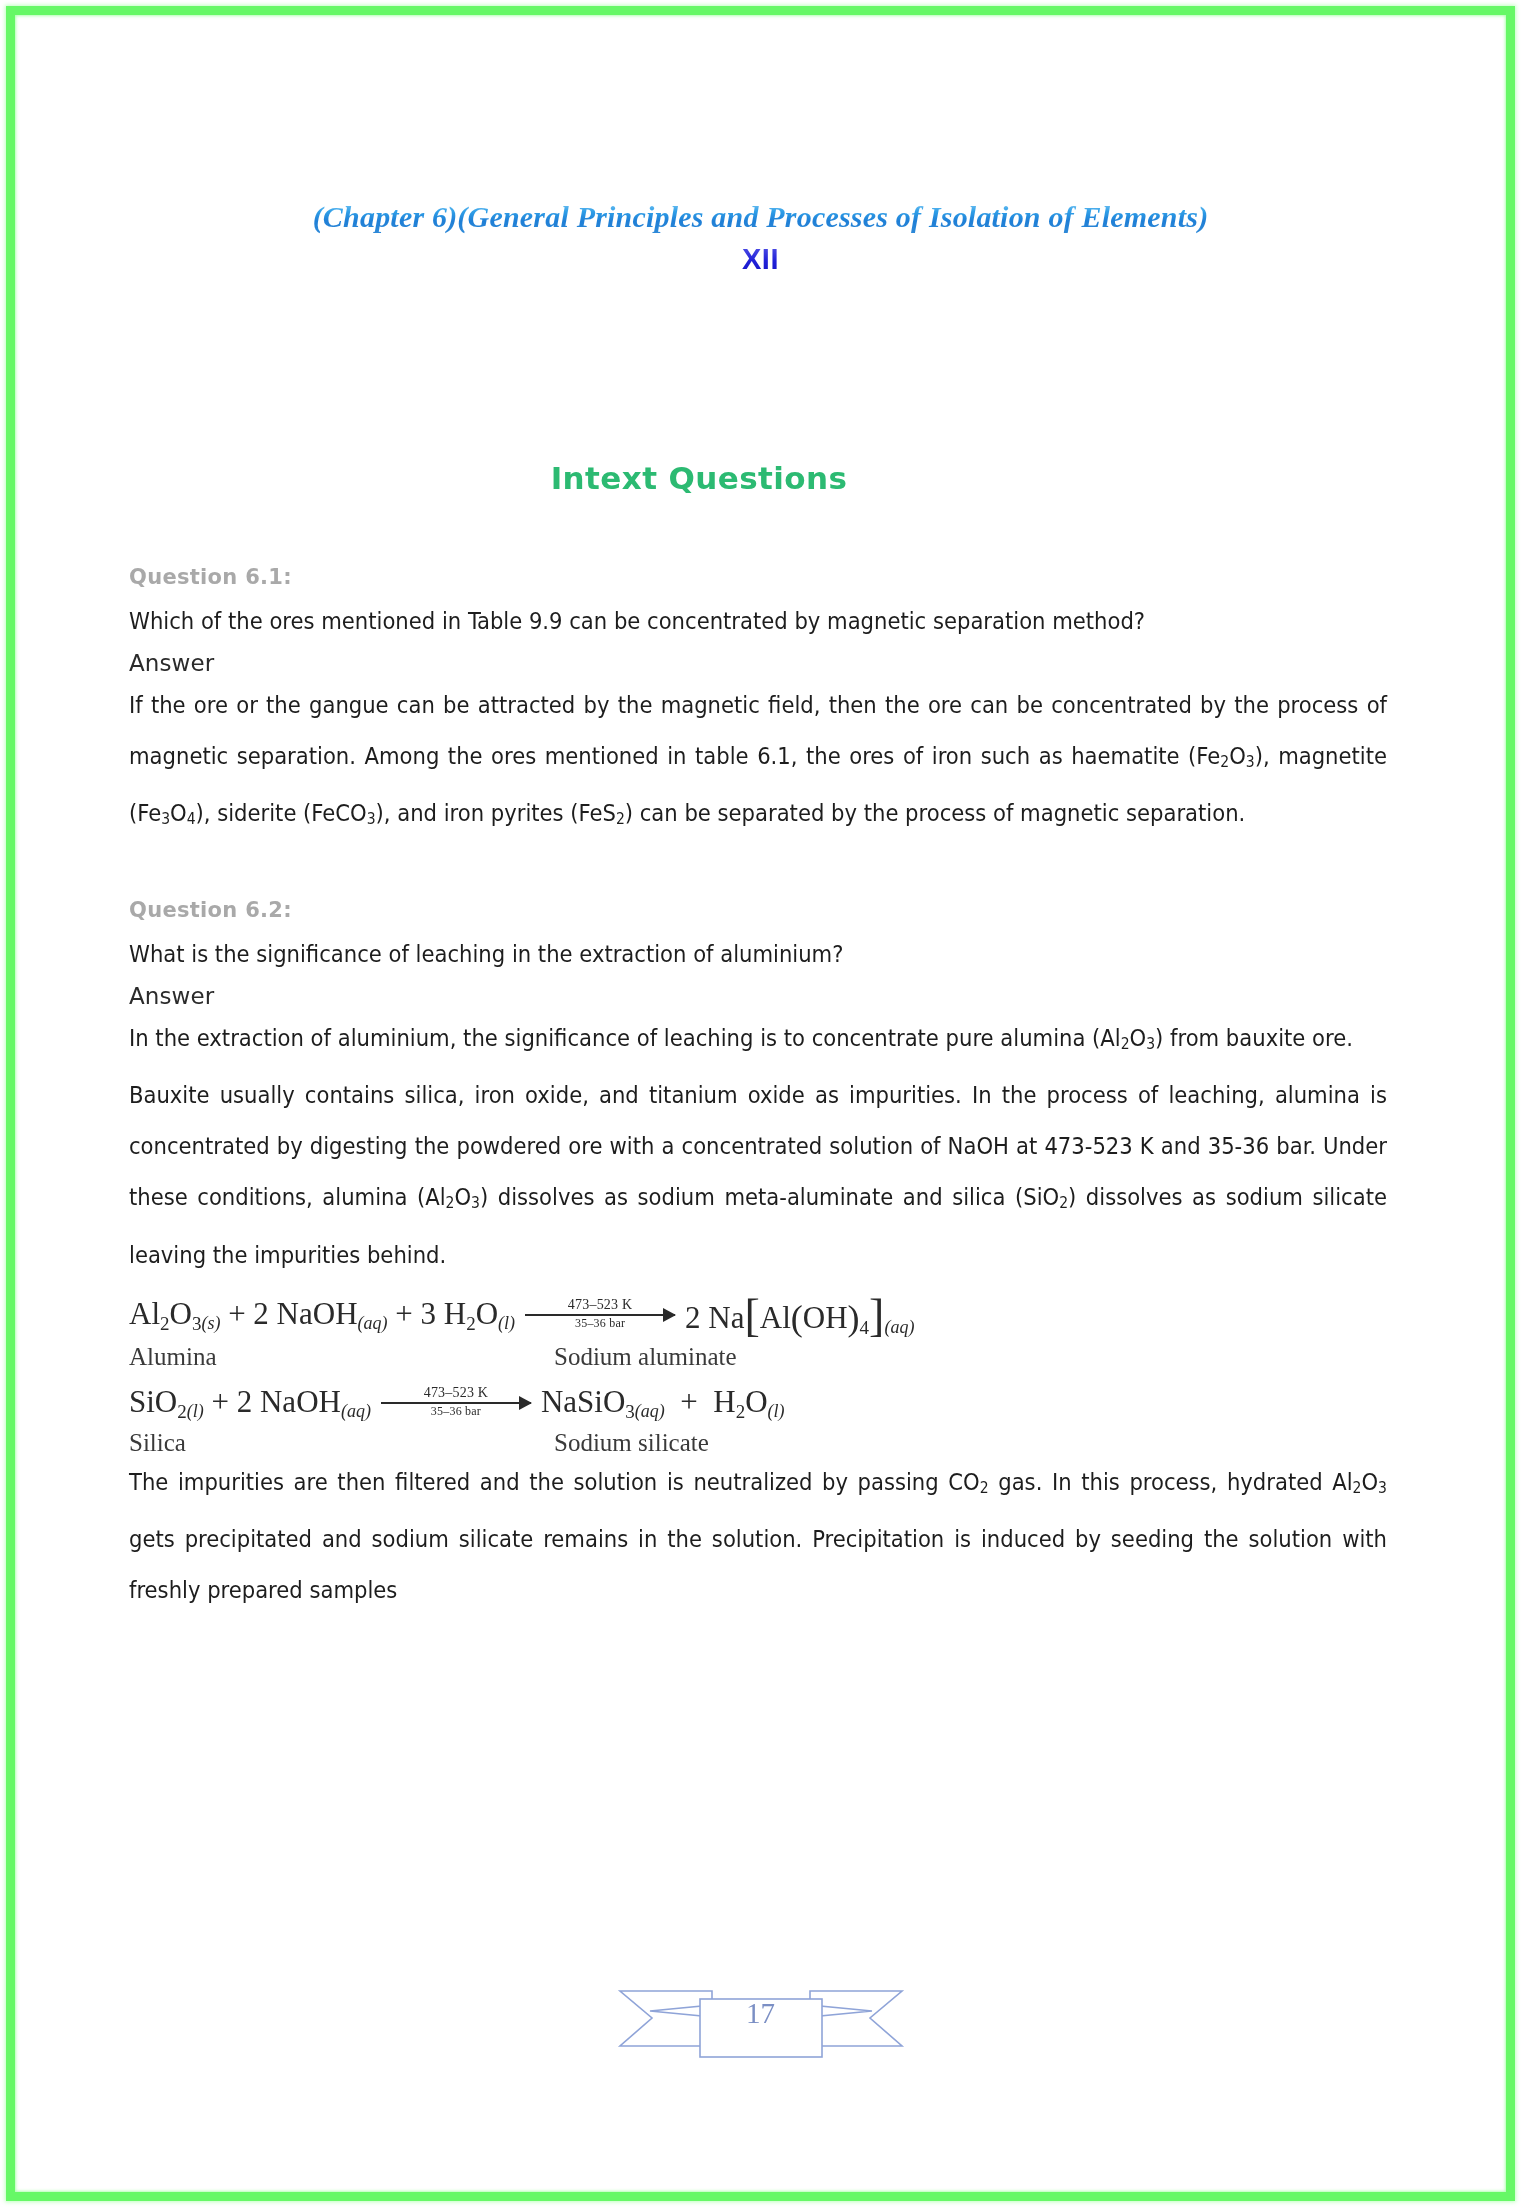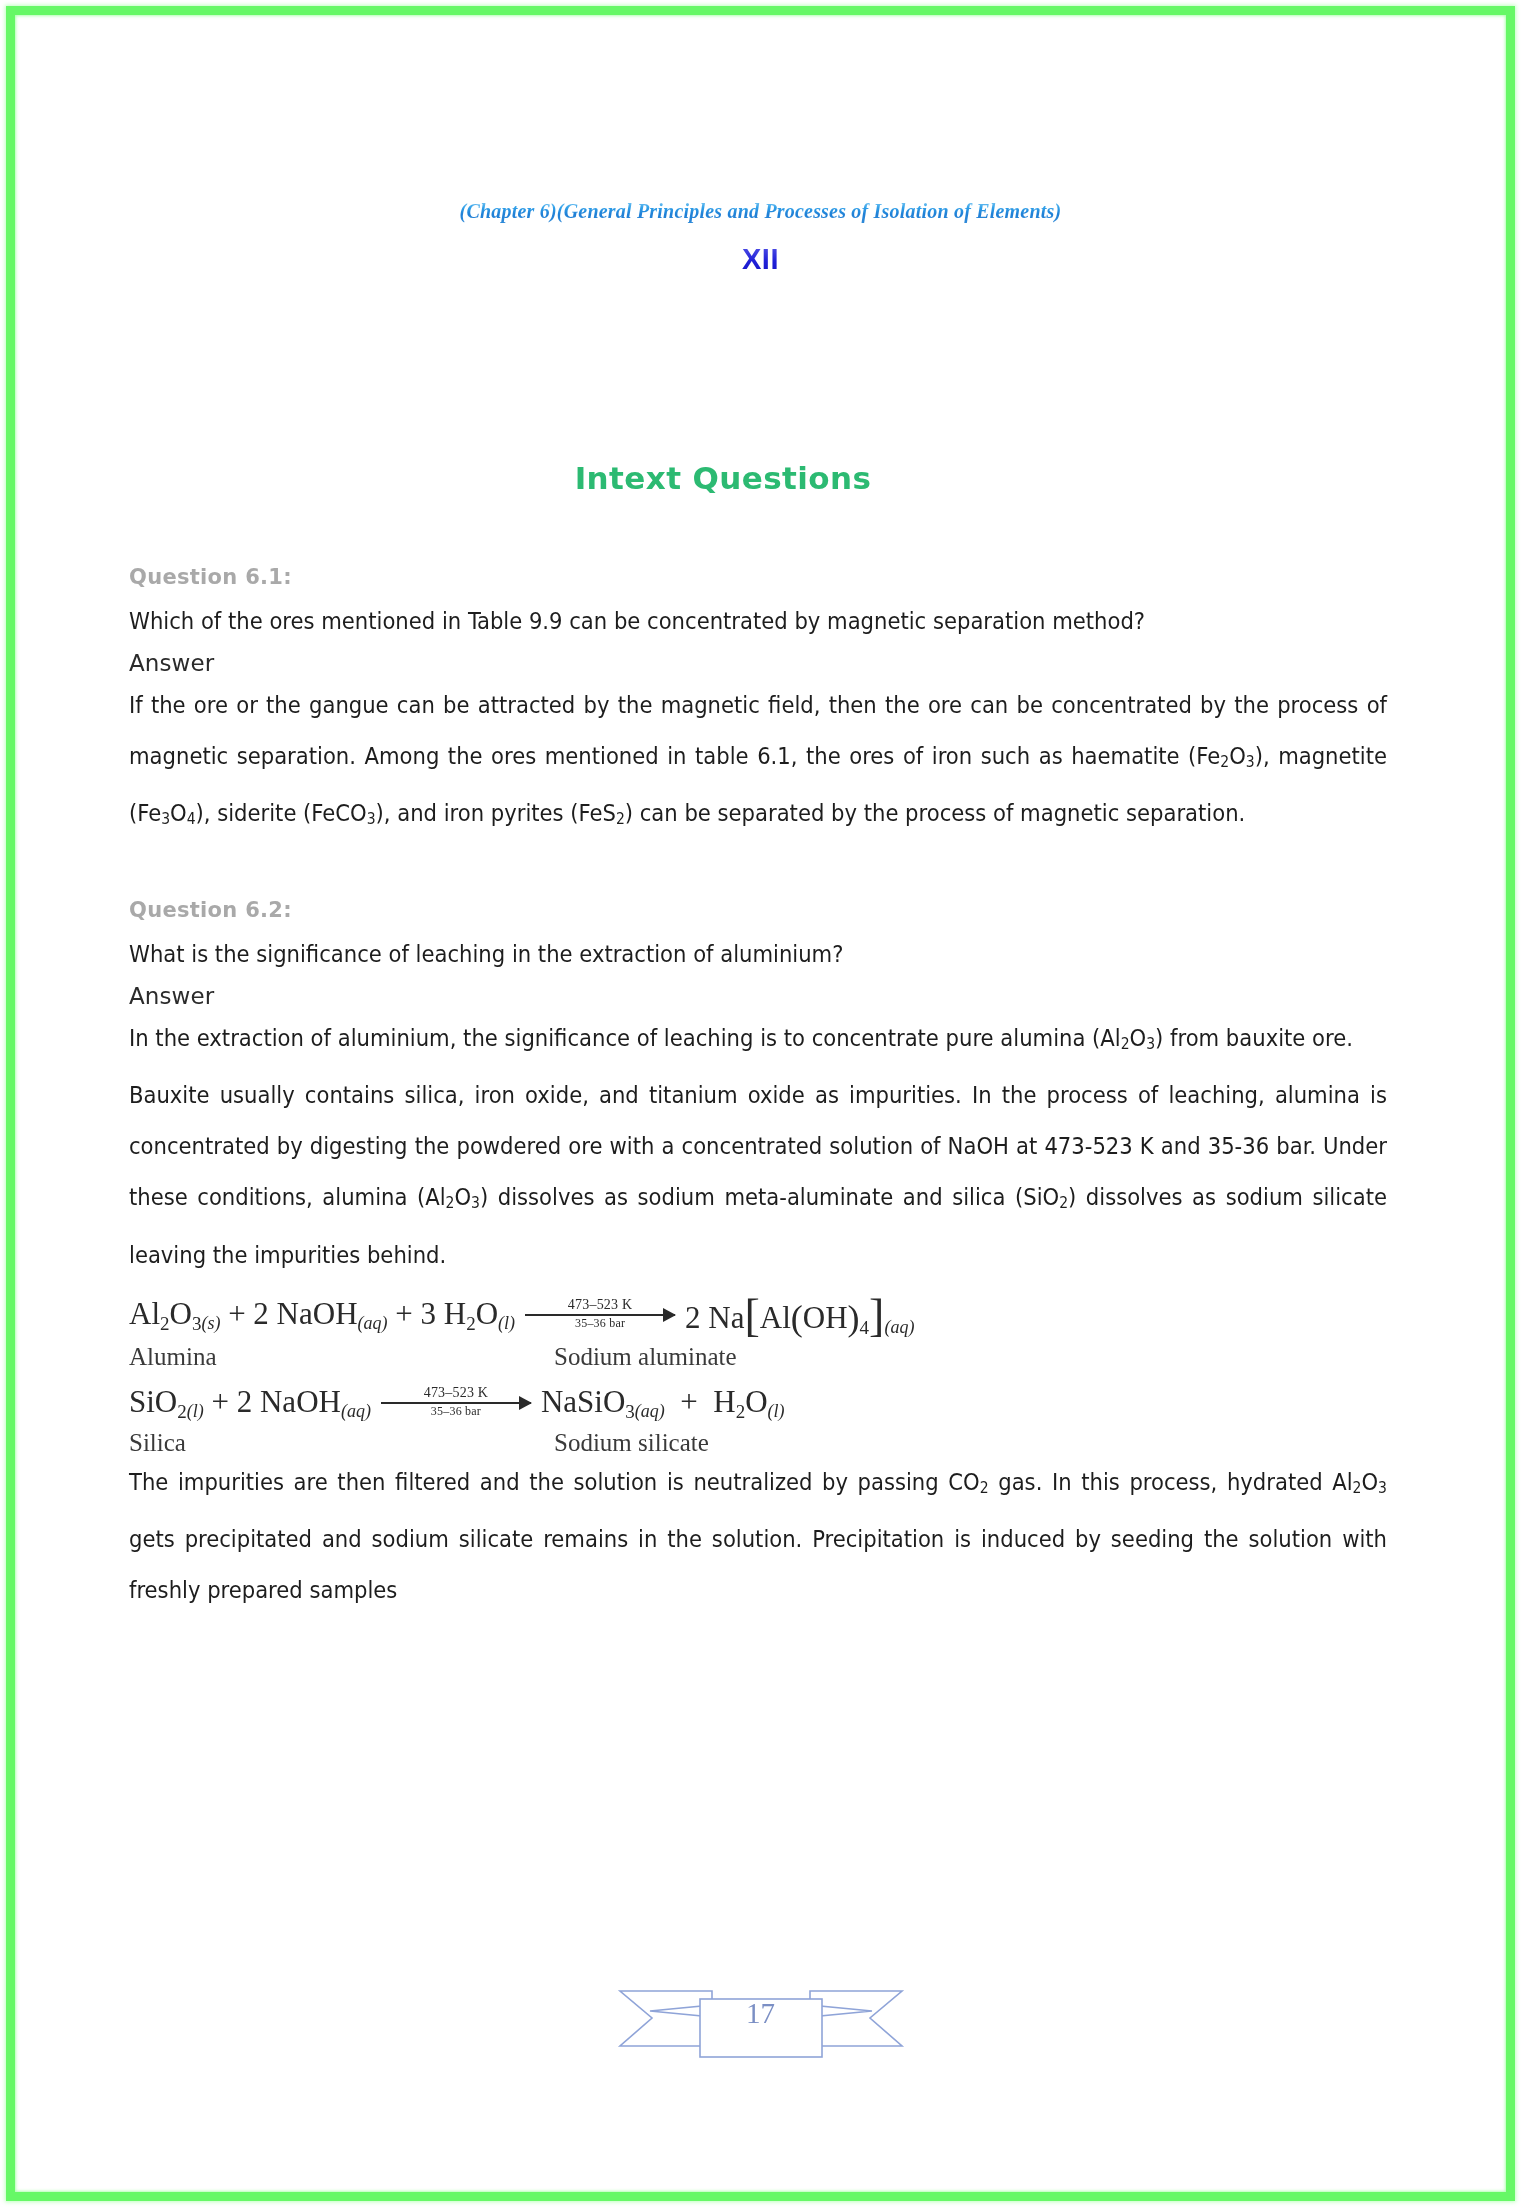--- a/index.html
+++ b/index.html
@@ -47,21 +47,21 @@
   
   .doc-title {
     position: absolute;
     left: 0;
     top: 200px;
     width: 1521px;
     text-align: center;
     font-family: "Liberation Serif", "DejaVu Serif", serif;
     font-weight: bold;
     font-style: italic;
-    font-size: 20px;
+    font-size: 30px;
     letter-spacing: .2px;
     background: linear-gradient(180deg,
         #8fd0f5 0%,
         #2f9fe8 34%,
         #1f7fd6 62%,
         #2f8ad8 100%);
     -webkit-background-clip: text;
     background-clip: text;
     color: transparent;
     -webkit-text-fill-color: transparent;
@@ -88,21 +88,20 @@
     position: absolute;
     left: 0;
     top: 460px;
     width: 1398px;
     text-align: center;
     font-family: "DejaVu Sans", sans-serif;
     font-weight: bold;
     font-size: 31px;
     color: #2cba72;
     letter-spacing: .4px;
-    padding-left: 24px;
   }
 
   
   .content {
     position: absolute;
     left: 129px;
     top: 565px;
     width: 1258px;
   }
 

